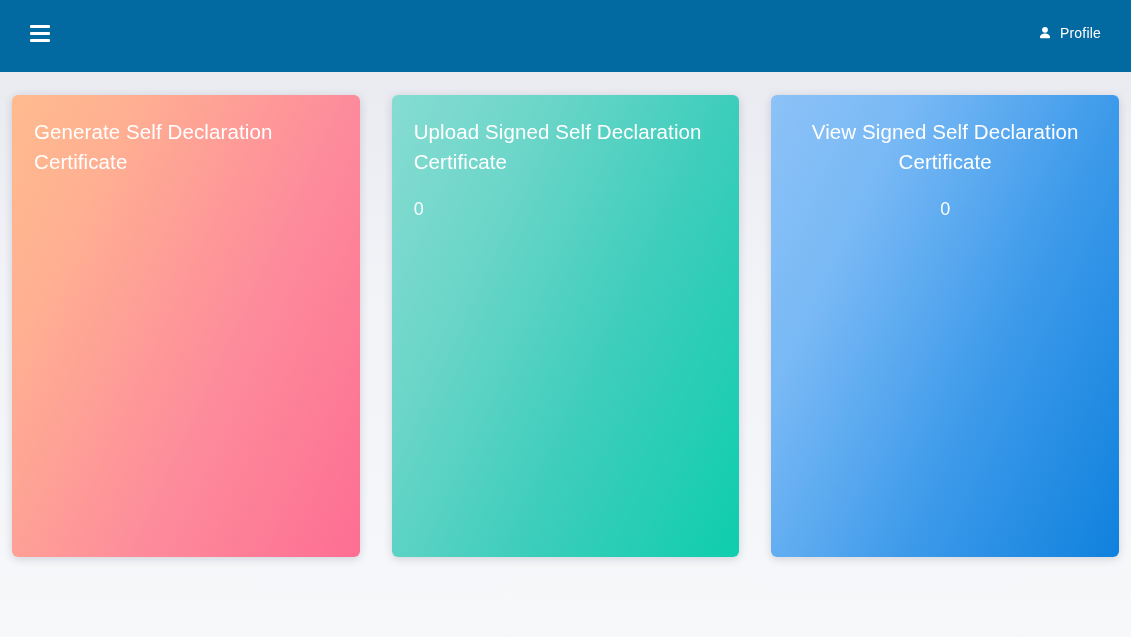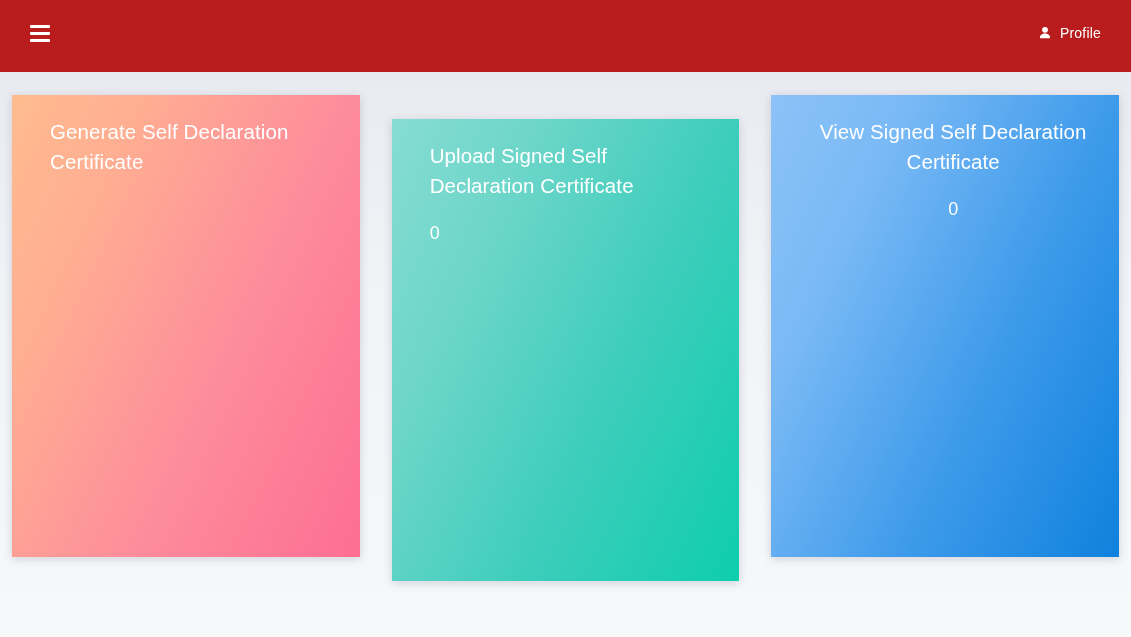--- a/index.html
+++ b/index.html
@@ -12,21 +12,21 @@
 
   body {
     font-family: "Liberation Sans", sans-serif;
     background: linear-gradient(180deg, #e7e8ee 0%, #f2f3f7 45%, #f7f8fa 100%);
     -webkit-font-smoothing: antialiased;
   }
 
   
   .navbar {
     height: 72px;
-    background: #b91c1c;
+    background: #0369a1;
     display: flex;
     align-items: center;
     justify-content: space-between;
     padding: 0 26px 6px 26px;
     position: relative;
     z-index: 5;
   }
 
   .nav-left { display: flex; align-items: center; }
 
@@ -81,22 +81,22 @@
   .card-row {
     display: flex;
     gap: 32px;
     align-items: stretch;
   }
 
   .stat-card {
     flex: 1 1 0;
     min-width: 0;
     height: 462px;
-    border-radius: 0;
-    padding: 22px 22px 20px 38px;
+    border-radius: 6px;
+    padding: 22px 22px 20px 22px;
     color: #ffffff;
     box-shadow: 0 2px 9px rgba(60, 64, 95, 0.20);
     cursor: pointer;
     display: flex;
     flex-direction: column;
     overflow: hidden;
   }
 
   .stat-card .card-title {
     font-size: 20.5px;
@@ -108,21 +108,21 @@
 
   .stat-card .card-count {
     font-size: 18px;
     font-weight: 400;
     line-height: 26px;
     color: #ffffff;
     margin-top: 19px;
   }
 
   .card-peach  { background: linear-gradient(115deg, #ffbb8e 0%, #ffaf92 22%, #fd8c9b 60%, #fd6e93 100%); }
-  .card-teal   { background: linear-gradient(115deg, #86dcd2 0%, #6fd6ca 25%, #3ccdbb 62%, #0ecead 100%); margin-top: 24px; }
+  .card-teal   { background: linear-gradient(115deg, #86dcd2 0%, #6fd6ca 25%, #3ccdbb 62%, #0ecead 100%); }
   .card-blue   { background: linear-gradient(115deg, #8cc2f7 0%, #79b9f5 25%, #3d9aea 62%, #0f81dd 100%); text-align: center; }
 </style>
 </head>
 <body>
 
 <div class="navbar">
 
   <div class="nav-left">
     <button class="hamburger" aria-label="Menu">
       <span></span>

